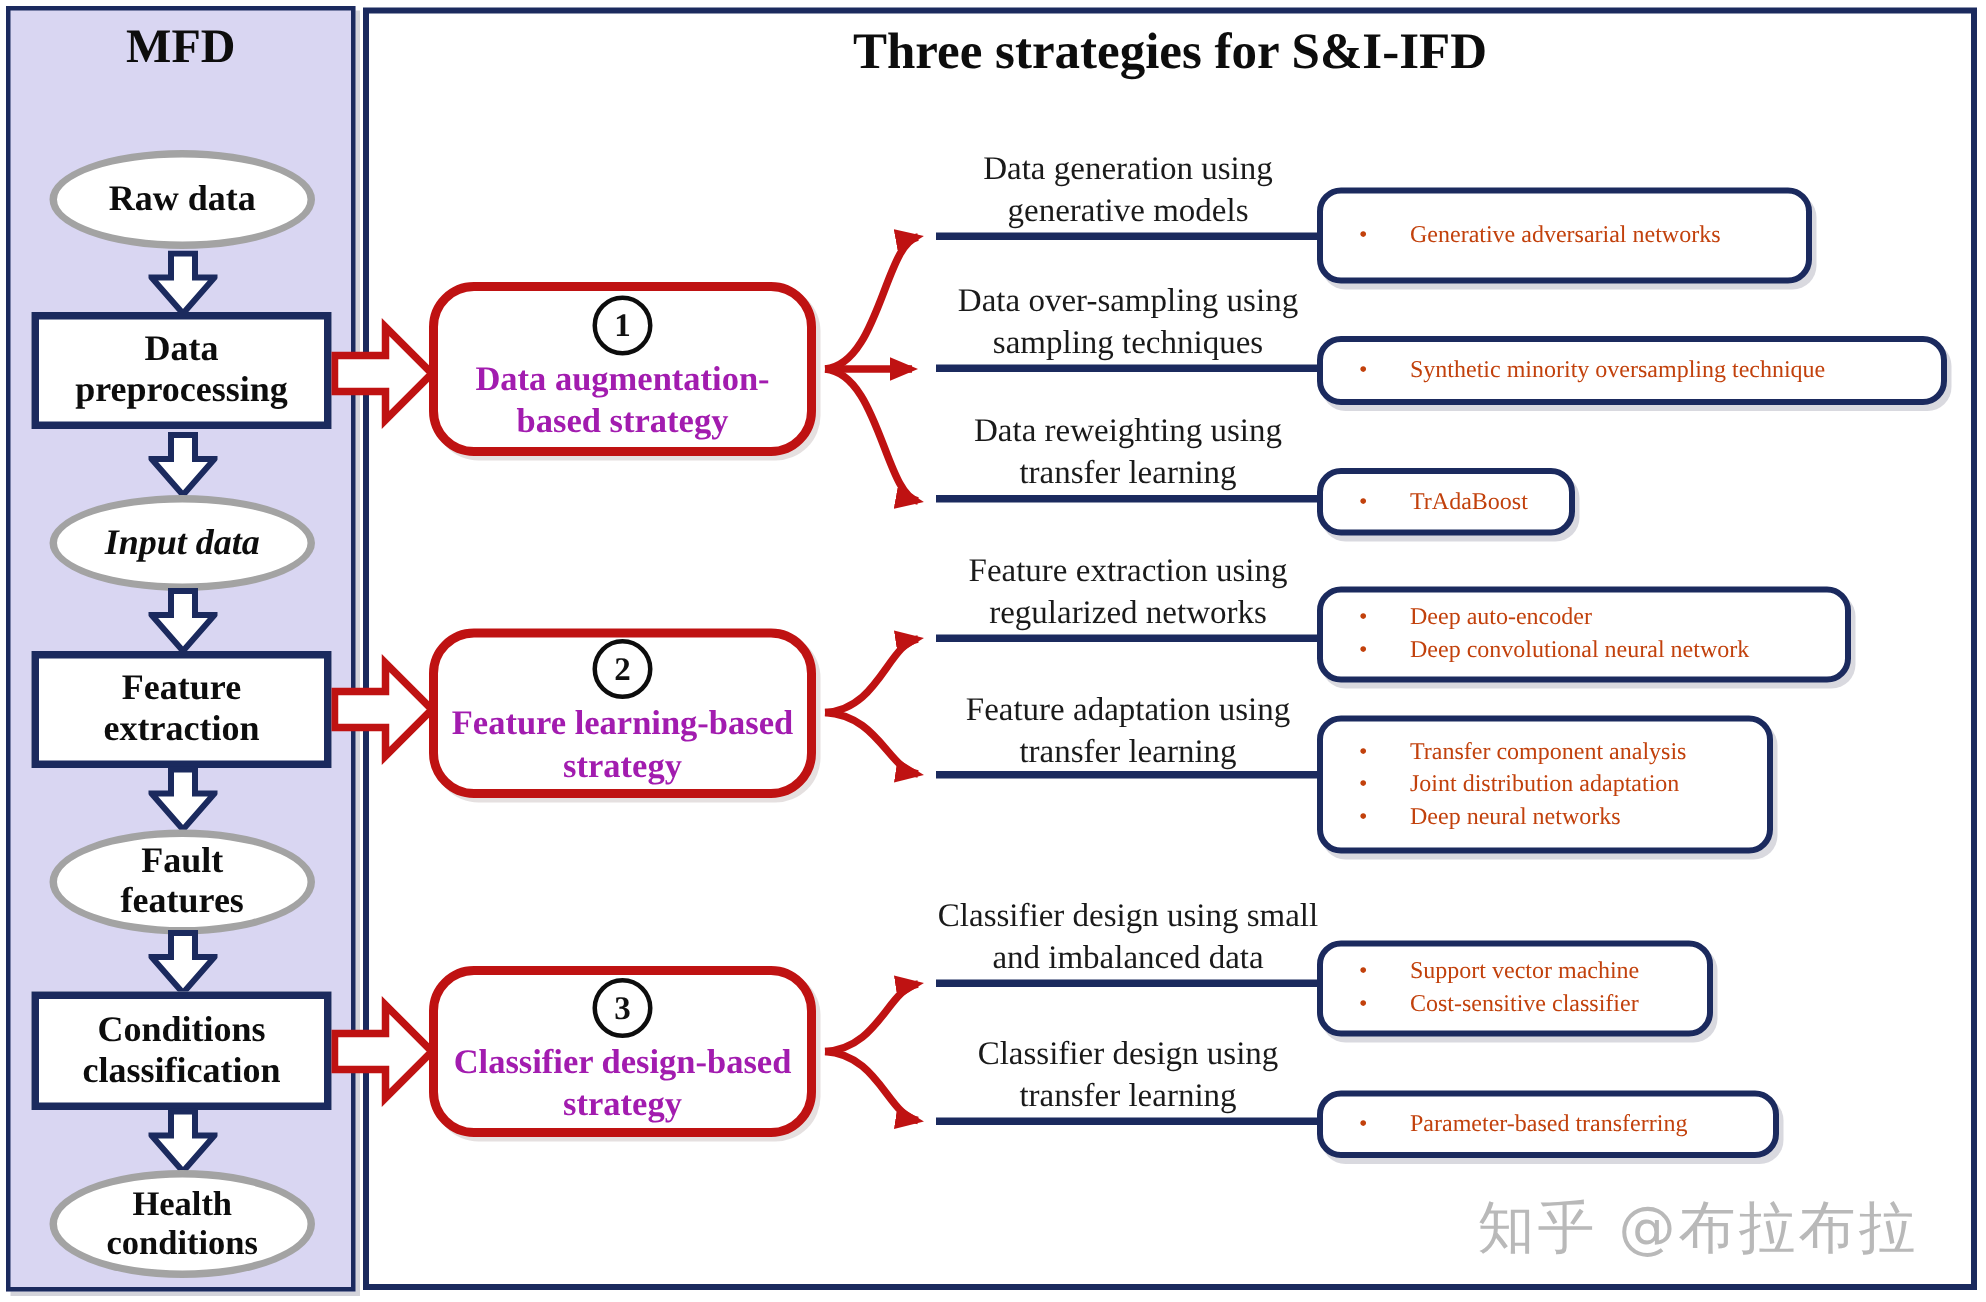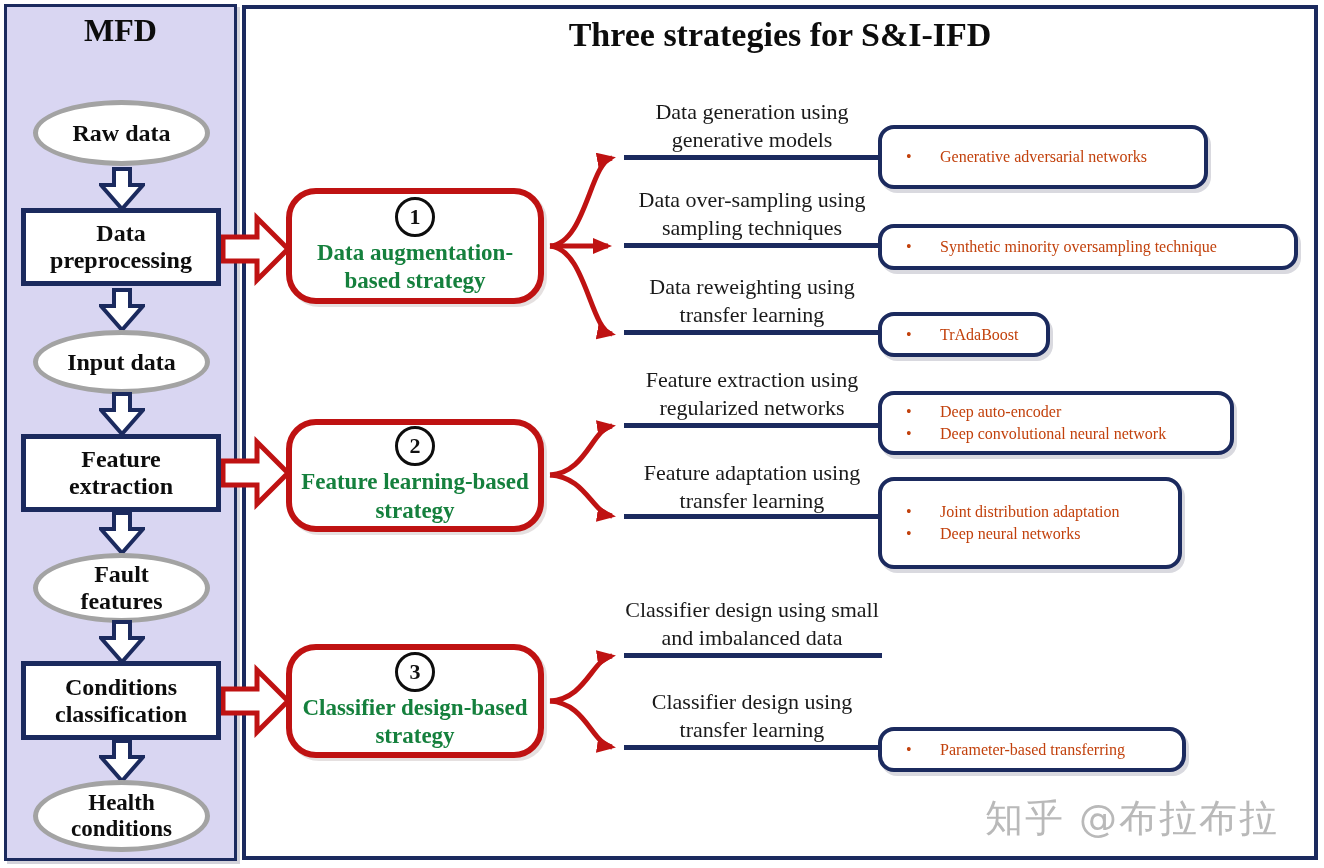--- a/index.html
+++ b/index.html
@@ -27,21 +27,21 @@
     font-size:34px;font-weight:bold;color:#0d0d0d;}
 
   .red-block-arrow{position:absolute;width:70px;height:78px;}
 
   .stratbox{position:absolute;width:258px;background:#fff;border:6px solid #bf1212;
     border-radius:30px;box-sizing:border-box;display:flex;flex-direction:column;
     align-items:center;justify-content:center;box-shadow:3px 3px 0 rgba(150,130,130,.25);}
   .strat-number{width:34px;height:34px;border:3px solid #0d0d0d;border-radius:50%;
     display:flex;align-items:center;justify-content:center;font-size:22px;font-weight:bold;
     margin-bottom:2px;background:#fff;}
-  .strat-label{width:250px;text-align:center;font-size:23px;font-weight:bold;line-height:1.22;color:#15803d;}
+  .strat-label{width:250px;text-align:center;font-size:23px;font-weight:bold;line-height:1.22;color:#a21caf;}
 
   .branch-line{position:absolute;height:5px;background:#1b2a5e;}
   .branch-label{position:absolute;width:280px;text-align:center;font-size:22px;
     line-height:1.25;color:#1a1a1a;}
   .methods-box{position:absolute;background:#fff;border:4px solid #1b2a5e;border-radius:16px;
     box-sizing:border-box;display:flex;flex-direction:column;justify-content:center;
     box-shadow:3px 4px 0 rgba(130,130,150,.3);}
   .methods-box ul{list-style:none;margin:0;padding:2px 10px 2px 14px;}
   .methods-box li{position:relative;padding-left:44px;font-size:16px;line-height:1.35;color:#c2410c;white-space:nowrap;}
   .methods-box li::before{content:"\2022";position:absolute;left:10px;}
@@ -65,21 +65,21 @@
   <svg class="downarrow" style="left:99px;top:167px;" viewBox="0 0 46 44">
     <path d="M15,2 H31 V18 H44 L23,42 L2,18 H15 Z" fill="#ffffff" stroke="#1b2a5e" stroke-width="4" stroke-linejoin="miter"></path>
   </svg>
   <div class="node node-rect" style="left:21px;top:208px;width:200px;height:78px;">
     <span class="node-inner" style="width:170px;">Data preprocessing</span>
   </div>
   <svg class="downarrow" style="left:99px;top:288px;" viewBox="0 0 46 44">
     <path d="M15,2 H31 V18 H44 L23,42 L2,18 H15 Z" fill="#ffffff" stroke="#1b2a5e" stroke-width="4"></path>
   </svg>
   <div class="node node-ellipse" style="left:33px;top:330px;width:177px;height:64px;">
-    <span class="node-inner" style="width:140px;">Input data</span>
+    <span class="node-inner" style="width:140px;font-style:italic;">Input data</span>
   </div>
   <svg class="downarrow" style="left:99px;top:392px;" viewBox="0 0 46 44">
     <path d="M15,2 H31 V18 H44 L23,42 L2,18 H15 Z" fill="#ffffff" stroke="#1b2a5e" stroke-width="4"></path>
   </svg>
   <div class="node node-rect" style="left:21px;top:434px;width:200px;height:78px;">
     <span class="node-inner" style="width:150px;">Feature extraction</span>
   </div>
   <svg class="downarrow" style="left:99px;top:511px;" viewBox="0 0 46 44">
     <path d="M15,2 H31 V18 H44 L23,42 L2,18 H15 Z" fill="#ffffff" stroke="#1b2a5e" stroke-width="4"></path>
   </svg>
@@ -187,30 +187,37 @@
     </ul>
   </div>
 
   <div class="branch-label" style="left:612px;top:459px;">
     <div>Feature adaptation using</div>
     <div>transfer learning</div>
   </div>
   <div class="branch-line" style="left:624px;top:514px;width:258px;"></div>
   <div class="methods-box" style="left:878px;top:477px;width:304px;height:92px;">
     <ul>
+      <li>Transfer component analysis</li>
       <li>Joint distribution adaptation</li>
       <li>Deep neural networks</li>
     </ul>
   </div>
 
   <div class="branch-label" style="left:612px;top:596px;">
     <div>Classifier design using small</div>
     <div>and imbalanced data</div>
   </div>
   <div class="branch-line" style="left:624px;top:653px;width:258px;"></div>
+  <div class="methods-box" style="left:878px;top:627px;width:264px;height:64px;">
+    <ul>
+      <li>Support vector machine</li>
+      <li>Cost-sensitive classifier</li>
+    </ul>
+  </div>
 
   <div class="branch-label" style="left:612px;top:688px;">
     <div>Classifier design using</div>
     <div>transfer learning</div>
   </div>
   <div class="branch-line" style="left:624px;top:745px;width:258px;"></div>
   <div class="methods-box" style="left:878px;top:727px;width:308px;height:45px;">
     <ul>
       <li>Parameter-based transferring</li>
     </ul>

